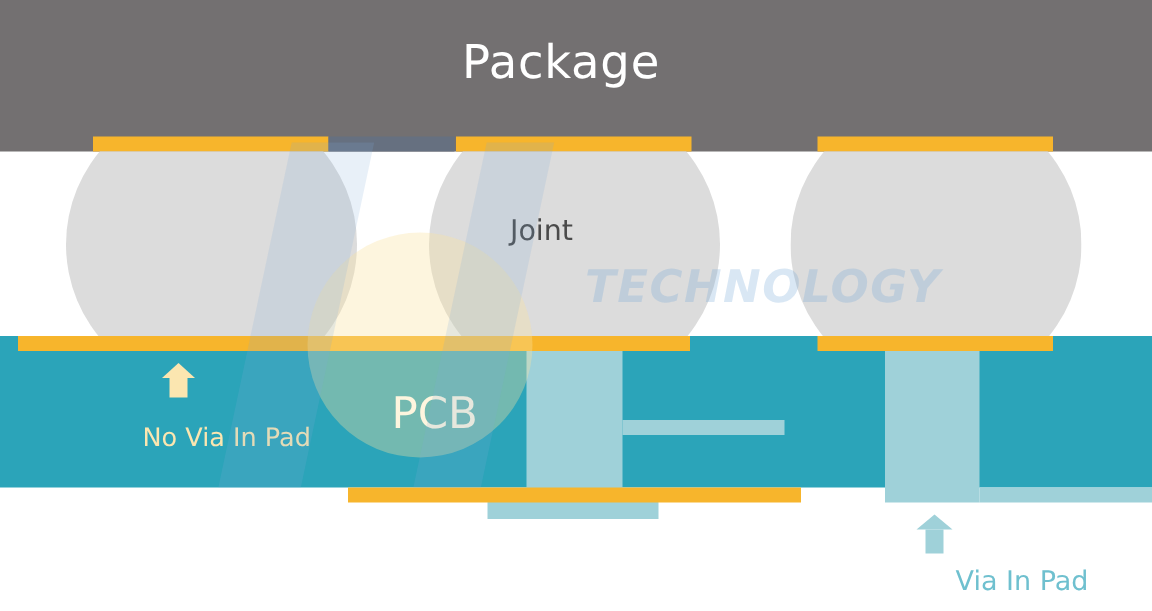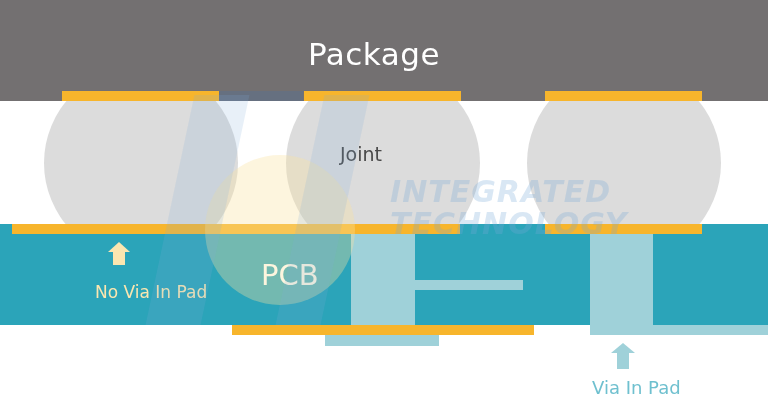--- a/index.html
+++ b/index.html
@@ -1,19 +1,19 @@
 <!DOCTYPE html>
 <html><head>
 <meta charset="utf-8">
 <style>
   html,body{margin:0;padding:0;background:#ffffff;}
   body{width:768px;height:407px;overflow:hidden;position:relative;font-family:"DejaVu Sans",sans-serif;}
   .abs{position:absolute;}
   .pkg{left:0;top:0;width:768px;height:101px;background:#737071;}
-  .pkg-title{left:0;top:24px;width:748px;text-align:center;color:#fff;font-size:31px;letter-spacing:0.5px;margin-top:12px;}
+  .pkg-title{left:0;top:24px;width:748px;text-align:center;color:#fff;font-size:31px;letter-spacing:0.5px;}
   .pad{background:#f7b52c;height:10px;}
   .ball{background:#dcdcdc;border-radius:50%;}
   .pcb{left:0;top:224px;width:768px;height:101px;background:#2ba4b9;}
   .via{background:#9fd1d9;}
   .joint-label{color:#4a4a4a;font-size:19px;}
   .pcb-label{color:#fff;font-size:29px;margin-left:11px;}
   .note{font-size:17px;margin-left:40px;}
   .wm{color:rgba(120,170,215,0.28);font-weight:bold;font-style:italic;font-size:30px;line-height:32px;letter-spacing:1px;}
 </style>
 </head>
@@ -51,21 +51,20 @@
 <div class="abs pad" style="left:232px;top:325px;width:302px;"></div>
 
 <div class="abs pcb-label" style="left:250px;top:258px;">PCB</div>
 
 <div class="abs" style="left:108px;top:242px;width:0;height:0;border-left:11px solid transparent;border-right:11px solid transparent;border-bottom:10px solid #fbe6b0;"></div>
 <div class="abs" style="left:113px;top:252px;width:12px;height:13px;background:#fbe6b0;"></div>
 <div class="abs note" style="left:55px;top:282px;color:#fbe6b0;">No Via In Pad</div>
 
 <div class="abs" style="left:611px;top:343px;width:0;height:0;border-left:12px solid transparent;border-right:12px solid transparent;border-bottom:10px solid #9fd1d9;"></div>
 <div class="abs" style="left:617px;top:353px;width:12px;height:16px;background:#9fd1d9;"></div>
-<div class="abs note" style="left:552px;top:377px;color:#6fc0cf;font-size:18px;">Via In Pad</div>
+<div class="abs note" style="left:597px;top:377px;color:#6fc0cf;font-size:18px;">Via In Pad</div>
 
 <div class="abs" style="left:205px;top:155px;width:150px;height:150px;border-radius:50%;background:rgba(250,225,160,0.35);"></div>
 <div class="abs" style="left:170px;top:95px;width:55px;height:230px;background:rgba(130,170,215,0.18);transform:skewX(-12deg);"></div>
 <div class="abs" style="left:300px;top:95px;width:45px;height:230px;background:rgba(130,170,215,0.18);transform:skewX(-12deg);"></div>
 <div class="abs wm" style="left:390px;top:176px;">
-  <div>INTEGRATED</div>
   <div>TECHNOLOGY</div>
 </div>
 
 </body></html>

